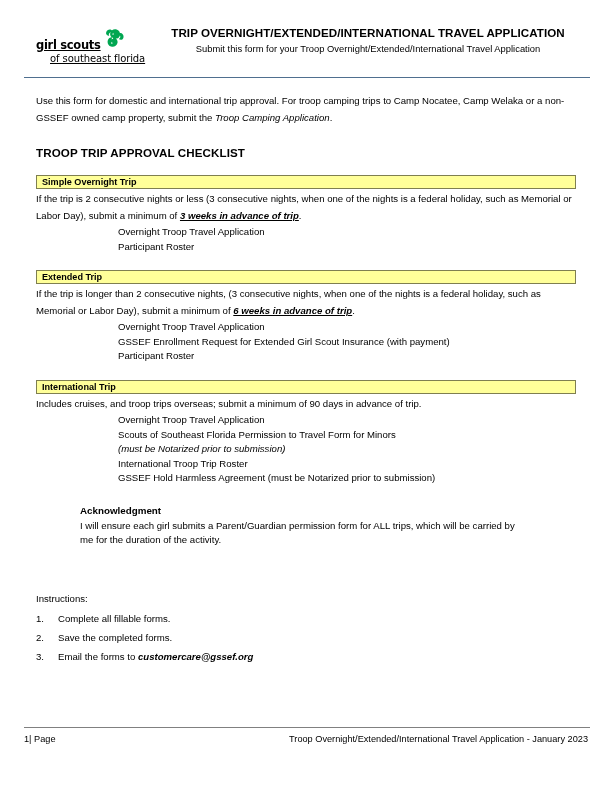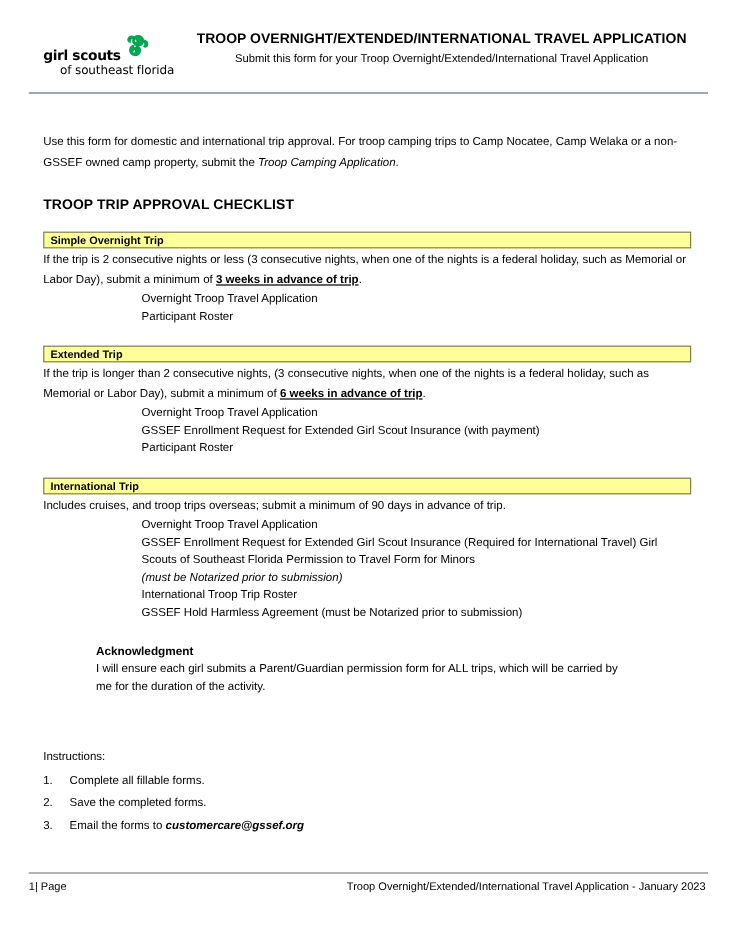--- a/index.html
+++ b/index.html
@@ -29,20 +29,21 @@
     display: flex;
     align-items: flex-start;
     padding: 26px 24px 0 36px;
     height: 46px;
   }
   .logo-block {
     width: 118px;
     flex: 0 0 118px;
     position: relative;
     padding-top: 2px;
+    text-decoration: underline;
   }
   .logo-row {
     display: flex;
     align-items: flex-end;
     line-height: 1;
   }
   .logo-wordmark {
     font-family: "DejaVu Sans", sans-serif;
     font-weight: bold;
     font-size: 11.5px;
@@ -89,21 +90,21 @@
     top: 77px;
     height: 1px;
     background: #4f6f8f;
   }
 
   
   .content {
     position: absolute;
     left: 36px;
     right: 22px;
-    top: 110px;
+    top: 92px;
   }
   .para {
     font-size: 9.6px;
     line-height: 17px;
     margin: 0;
   }
   .para.intro {
     max-width: 552px;
   }
   .section-title {
@@ -112,20 +113,21 @@
     margin: 20px 0 4px 0;
     letter-spacing: 0.1px;
   }
   .sub-line {
     font-size: 9.6px;
     line-height: 17px;
   }
   .ital { font-style: italic; }
   .bolditalunder {
     font-weight: bold;
+    font-style: italic;
     text-decoration: underline;
   }
 
   
   .banner {
     background: #ffff99;
     border: 1px solid #7f7f50;
     box-sizing: border-box;
     height: 14px;
     line-height: 12px;
@@ -253,21 +255,21 @@
               <path d="M17.3 18.5 C15.9 19.6 15.2 21.3 15.6 23 C16.6 22.2 17.9 22 19 22.4 C17.9 21.5 17.2 20.1 17.3 18.5 Z"></path>
               <path d="M16.1 27.3 C14.7 28.4 14 30.1 14.4 31.8 C15.4 31 16.7 30.8 17.8 31.2 C16.7 30.3 16 28.9 16.1 27.3 Z"></path>
             </g>
           </svg>
         </span>
       </div>
       <div class="logo-sub">of southeast florida</div>
     </div>
 
     <div class="header-titles">
-      <div class="doc-title">TROOP OVERNIGHT/EXTENDED/INTERNATIONAL TRAVEL APPLICATION</div>
+      <div class="doc-title">TRIP OVERNIGHT/EXTENDED/INTERNATIONAL TRAVEL APPLICATION</div>
       <div class="doc-subtitle">Submit this form for your Troop Overnight/Extended/International Travel Application</div>
     </div>
   </div>
   <div class="header-rule"></div>
 
   <div class="content">
 
     <p class="para intro">
       <span>Use this form for domestic and international trip approval.  For troop camping trips to Camp Nocatee, Camp Welaka or</span>
       <span>a non-GSSEF owned camp property, submit the </span><span class="ital">Troop Camping Application</span><span>.</span>
@@ -298,21 +300,20 @@
       </ul>
     </div>
 
     <div>
       <div class="banner">International Trip</div>
       <div class="banner-desc">
         <span>Includes cruises, and troop trips overseas; submit a minimum of 90 days in advance of trip.</span>
       </div>
       <ul class="items">
         <li>Overnight Troop Travel Application</li>
-        <li>GSSEF Enrollment Request for Extended Girl Scout Insurance (Required for International Travel) Girl</li>
         <li>Scouts of Southeast Florida Permission to Travel Form for Minors</li>
         <li class="ital">(must be Notarized prior to submission)</li>
         <li>International Troop Trip Roster</li>
         <li>GSSEF Hold Harmless Agreement (must be Notarized prior to submission)</li>
       </ul>
     </div>
 
     <div class="ack-wrap">
       <div class="ack-body">
         <div class="ack-title">Acknowledgment</div>

